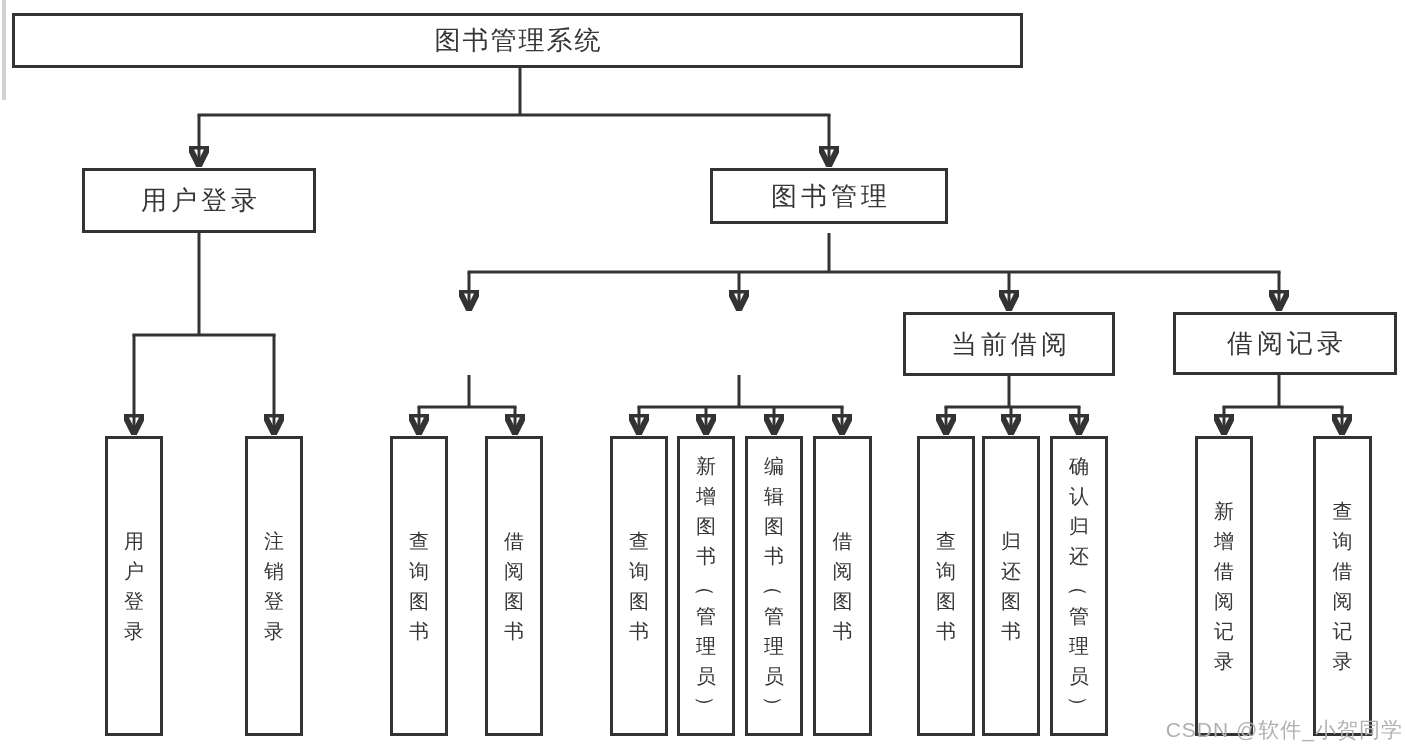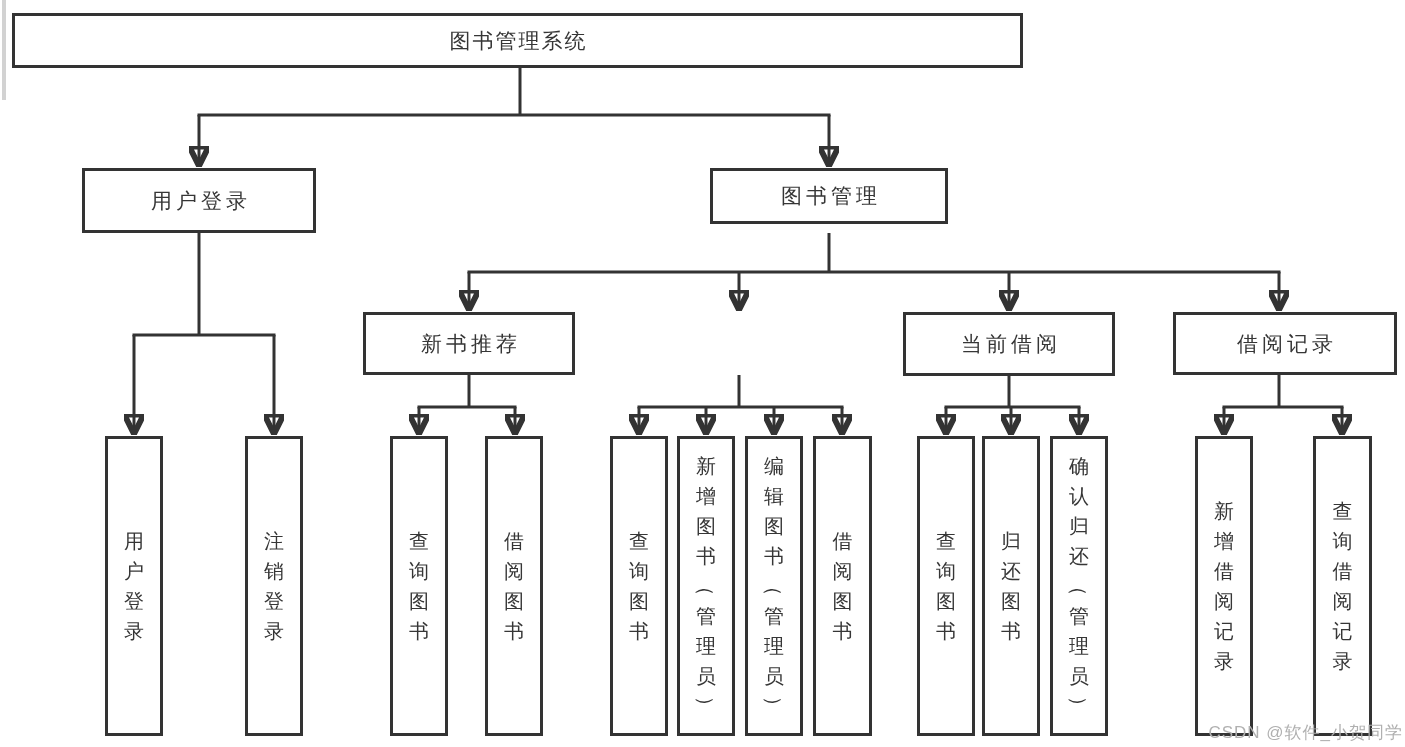--- a/index.html
+++ b/index.html
@@ -12,36 +12,36 @@
   body{font-family:"Liberation Sans",sans-serif;}
   .canvas{
     position:relative;width:1405px;height:747px;background:var(--bg);
     overflow:hidden;
   }
   .wires{position:absolute;left:0;top:0;width:1405px;height:747px;}
   .wires path{stroke:var(--line);stroke-width:3;fill:none;}
   .hbox{
     position:absolute;background:#fff;border:3px solid var(--line);
     display:flex;align-items:center;justify-content:center;
-    font-size:21px;letter-spacing:4px;text-indent:4px;color:var(--text);
+    font-size:26px;letter-spacing:4px;text-indent:4px;color:var(--text);
     box-sizing:border-box;
   }
   .hbox.root{letter-spacing:2px;text-indent:2px;}
   .vbox{
     position:absolute;background:#fff;border:3px solid var(--line);
     display:flex;flex-direction:column;align-items:center;justify-content:center;
     color:var(--text);box-sizing:border-box;
   }
   .vchar{height:30px;line-height:30px;font-size:20px;display:block;text-align:center;}
   .vchar.rot{transform:rotate(90deg);}
   .edge-artifact{
     position:absolute;left:2px;top:0;width:4px;height:100px;background:#d2d2d2;
   }
   .watermark{
-    position:absolute;right:2px;bottom:3px;font-size:17px;letter-spacing:1px;
+    position:absolute;right:2px;bottom:3px;font-size:21px;letter-spacing:1px;
     color:var(--watermark);z-index:6;white-space:nowrap;margin-left:32px;
   }
 </style>
 </head>
 <body>
 
 <div class="canvas">
 
   <div class="edge-artifact"></div>
 
@@ -91,21 +91,20 @@
     <path d="M1222.5 407 H 1343.5"></path>
     <path d="M1224 407 V 434" marker-end="url(#arrow)"></path>
     <path d="M1342 407 V 434" marker-end="url(#arrow)"></path>
   </svg>
 
   <div class="hbox root" style="left:12px;top:13px;width:1011px;height:55px;">图书管理系统</div>
 
   <div class="hbox" style="left:82px;top:168px;width:234px;height:65px;text-align:center;">用户登录</div>
   <div class="hbox" style="left:710px;top:168px;width:238px;height:56px;">图书管理</div>
 
-  <div class="hbox" style="left:363px;top:312px;width:212px;height:63px;">新书推荐</div>
   <div class="hbox" style="left:903px;top:312px;width:212px;height:64px;">当前借阅</div>
   <div class="hbox" style="left:1173px;top:312px;width:224px;height:63px;">借阅记录</div>
 
   <div class="vbox" style="left:105px;top:436px;width:58px;height:300px;">
       <span class="vchar">用</span>
       <span class="vchar">户</span>
       <span class="vchar">登</span>
       <span class="vchar">录</span>
     </div>
   <div class="vbox" style="left:245px;top:436px;width:58px;height:300px;">

